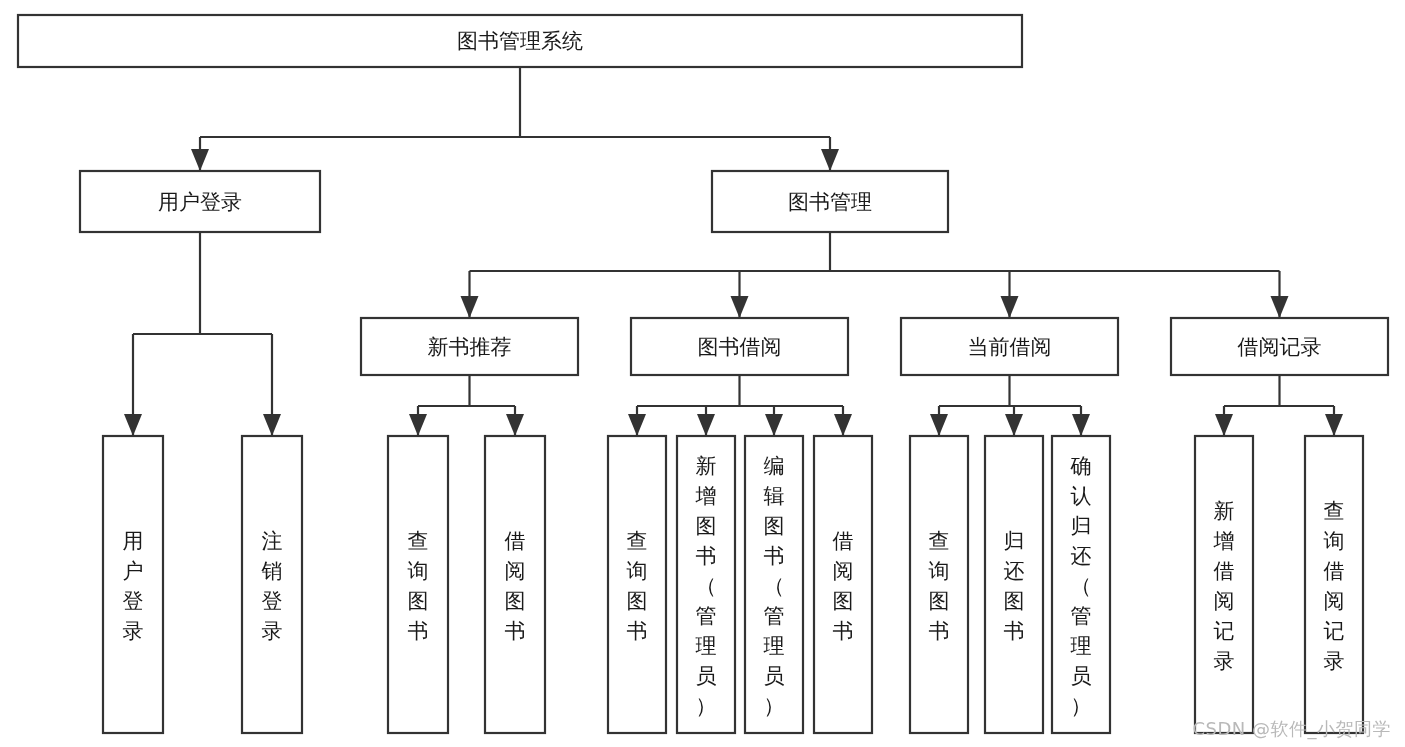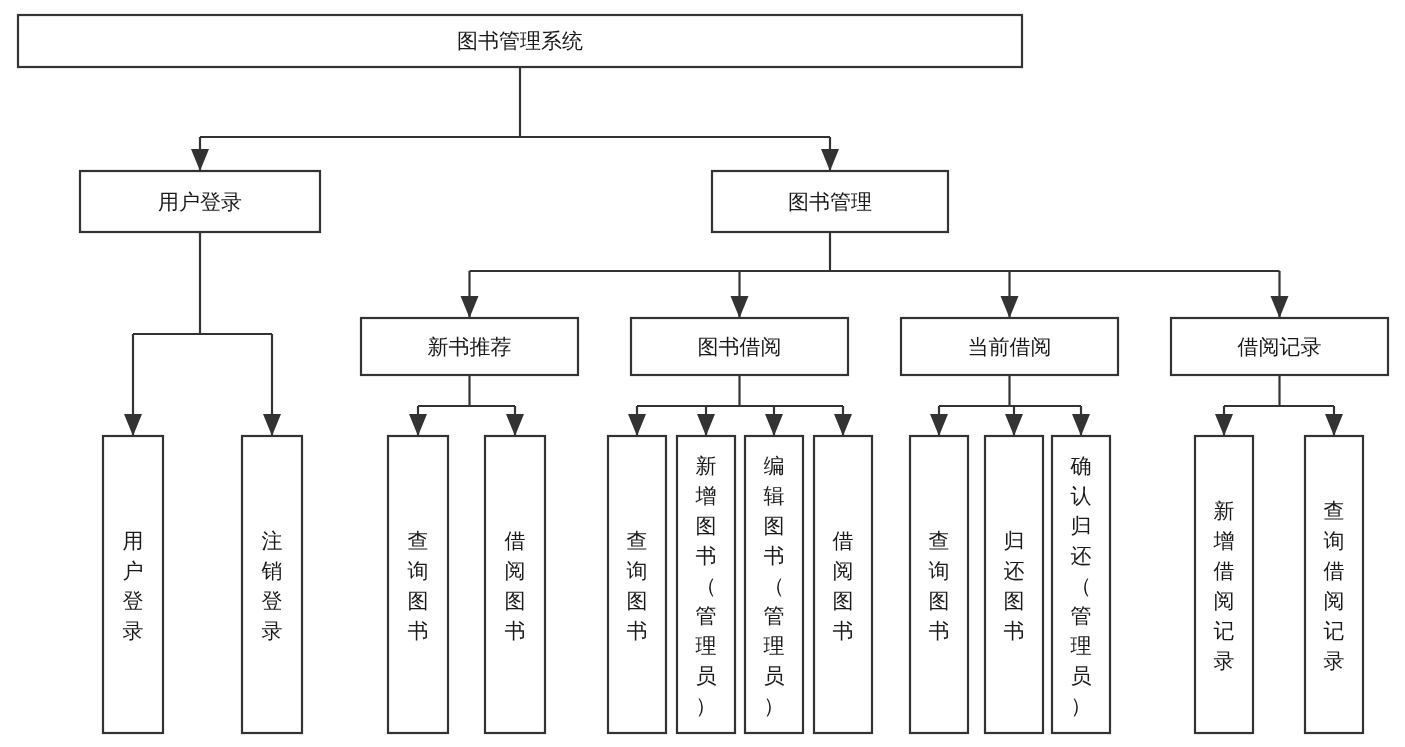--- a/index.html
+++ b/index.html
@@ -202,14 +202,15 @@
           <rect class="node-rect" x="1195" y="436" width="58" height="297"></rect>
           <text class="node-label-v" x="1224" y="517.5"><tspan x="1224" dy="0">新</tspan><tspan x="1224" dy="30">增</tspan><tspan x="1224" dy="30">借</tspan><tspan x="1224" dy="30">阅</tspan><tspan x="1224" dy="30">记</tspan><tspan x="1224" dy="30">录</tspan></text>
         </g>
         <g>
           <rect class="node-rect" x="1305" y="436" width="58" height="297"></rect>
           <text class="node-label-v" x="1334" y="517.5"><tspan x="1334" dy="0">查</tspan><tspan x="1334" dy="30">询</tspan><tspan x="1334" dy="30">借</tspan><tspan x="1334" dy="30">阅</tspan><tspan x="1334" dy="30">记</tspan><tspan x="1334" dy="30">录</tspan></text>
         </g>
       </g>
   </svg>
 
+  <div class="watermark-text">CSDN @软件_小贺同学</div>
 
 </div>
 
 </body></html>

